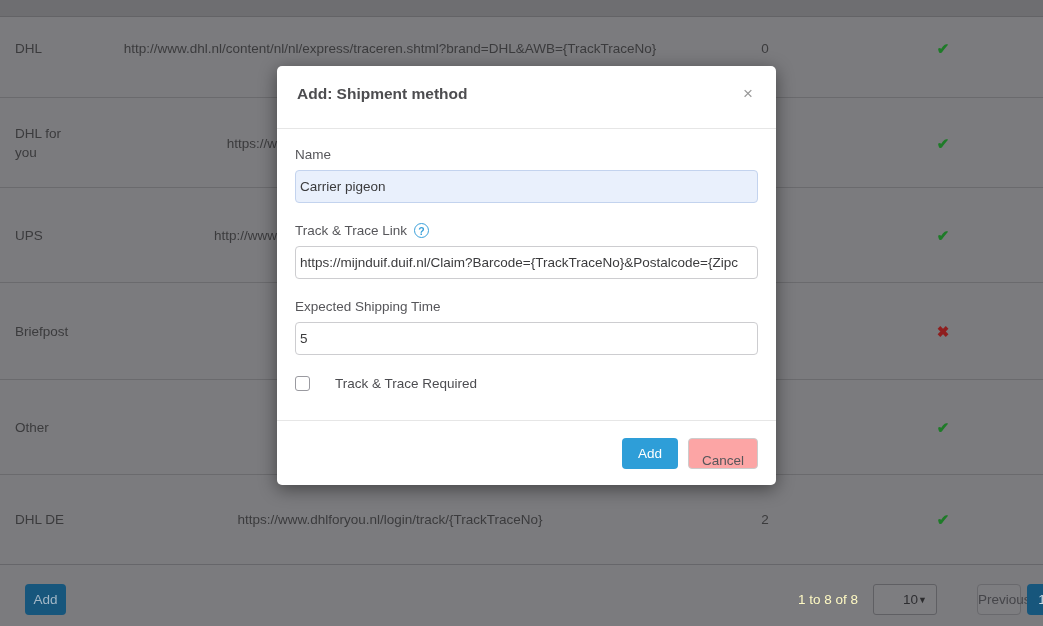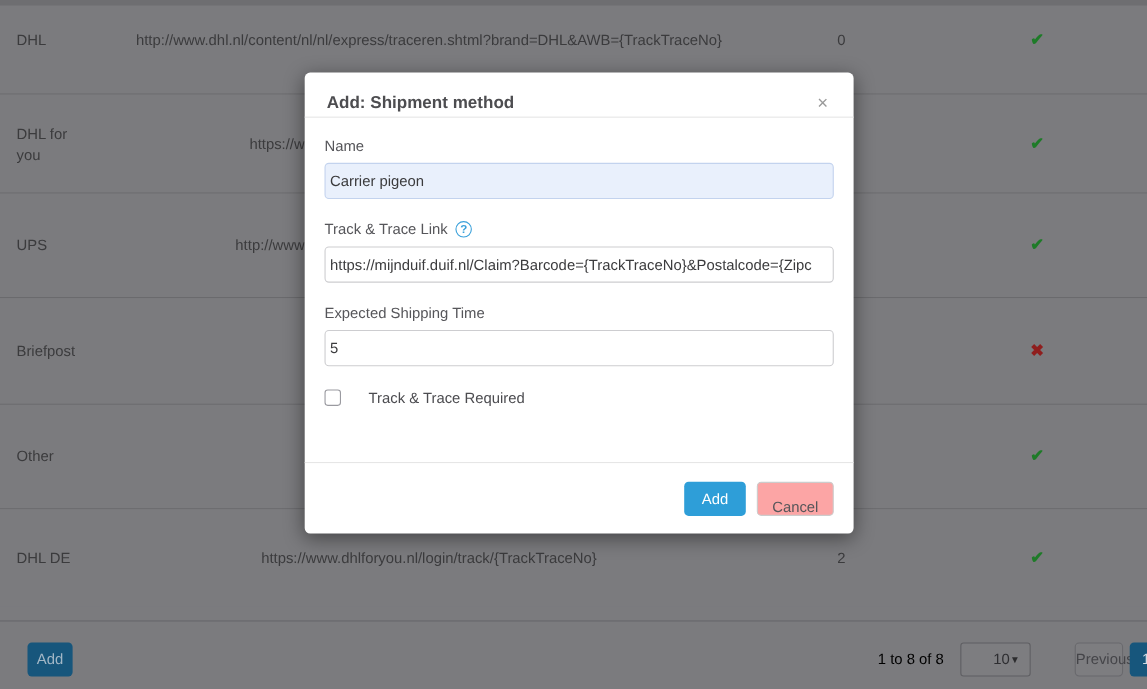--- a/index.html
+++ b/index.html
@@ -6,21 +6,21 @@
   html,body { width:1043px; height:626px; }
   body {
     position:relative; overflow:hidden;
     font-family:"Liberation Sans", sans-serif;
     background:#7b7b7e; color:#3b3b3d;
   }
 
   
   .top-strip { position:absolute; left:0; top:0; width:100%; height:17px;
     background:#6e6e71; border-bottom:1px solid #636366; }
-  .table { position:absolute; left:0; top:5px; width:100%; }
+  .table { position:absolute; left:0; top:17px; width:100%; }
   .row { position:relative; border-bottom:1px solid #6a6a6d; background:#7b7b7e; }
   .row:nth-child(1){ height:81px; }
   .row:nth-child(2){ height:90px; }
   .row:nth-child(3){ height:95px; }
   .row:nth-child(4){ height:97px; }
   .row:nth-child(5){ height:95px; }
   .row:nth-child(6){ height:88px; border-bottom:none; }
   .cell { position:absolute; top:50%; transform:translateY(-50%);
     font-size:13.5px; line-height:19px; color:#3b3b3d; }
   .row:nth-child(1) .cell { top:31px; }
@@ -31,37 +31,37 @@
   .cell.status { left:865px; width:156px; text-align:center; font-size:15px; font-weight:bold; }
   .status .ok    { color:#1e7b28; }
   .status .fail  { color:#8f1e1e; }
 
   
   .bottom-bar { position:absolute; left:0; top:564px; width:100%; height:62px;
     background:#7b7b7e; border-top:1px solid #66666a; }
   .bar-add-btn { position:absolute; left:25px; top:19px; width:41px; height:31px;
     background:#17567c; border:none; border-radius:4px;
     color:#a3b7c6; font-size:13.5px; font-family:inherit; cursor:pointer; }
-  .range-text { position:absolute; right:185px; top:27px; font-size:13.5px; color:#000000; }
+  .range-text { position:absolute; right:185px; top:27px; font-size:13.5px; color:#fef9c3; }
   .page-size { position:absolute; right:106px; top:19px; width:64px; height:31px;
     background:#7d7d80; border:1px solid #5f5f63; border-radius:3px;
     display:flex; align-items:center; cursor:pointer; }
   .page-size .val { flex:1; text-align:right; font-size:13.5px; color:#2e2e31; }
   .page-size .chev { font-size:9px; color:#2c2c2e; margin-right:9px; }
   .prev-btn { position:absolute; right:22px; top:19px; width:44px; height:31px;
     background:#7d7d80; border:1px solid #69696d; border-radius:4px;
     color:#454549; font-size:13.5px; font-family:inherit; cursor:pointer; }
   .next-btn { position:absolute; left:1027px; top:19px; width:30px; height:31px;
     background:#17567c; border:none; border-radius:4px;
     color:#cfd9e2; font-size:13.5px; font-family:inherit; cursor:pointer; }
 
   
   .modal { position:absolute; left:277px; top:66px; width:499px; height:419px;
     background:#ffffff; border-radius:5px; box-shadow:0 4px 18px rgba(0,0,0,0.45); }
-  .modal-header { position:relative; height:41px; padding:0 20px;
+  .modal-header { position:relative; height:63px; padding:0 20px;
     border-bottom:1px solid #e6e6e6; }
   .modal-title { line-height:55px; font-size:15.5px; font-weight:bold; color:#4d4d50; }
   .modal-close { position:absolute; right:14px; top:0; width:28px; height:55px;
     background:none; border:none; font-size:17px; color:#9a9a9a; cursor:pointer;
     font-family:inherit; }
   .modal-body { padding:18px 18px 0 18px; }
   .field-label { display:flex; align-items:center; font-size:13.5px; color:#56565a;
     margin-bottom:8px; }
   .help-icon { display:inline-flex; align-items:center; justify-content:center;
     width:15px; height:15px; margin-left:7px; border:1px solid #3aa0da; border-radius:50%;

